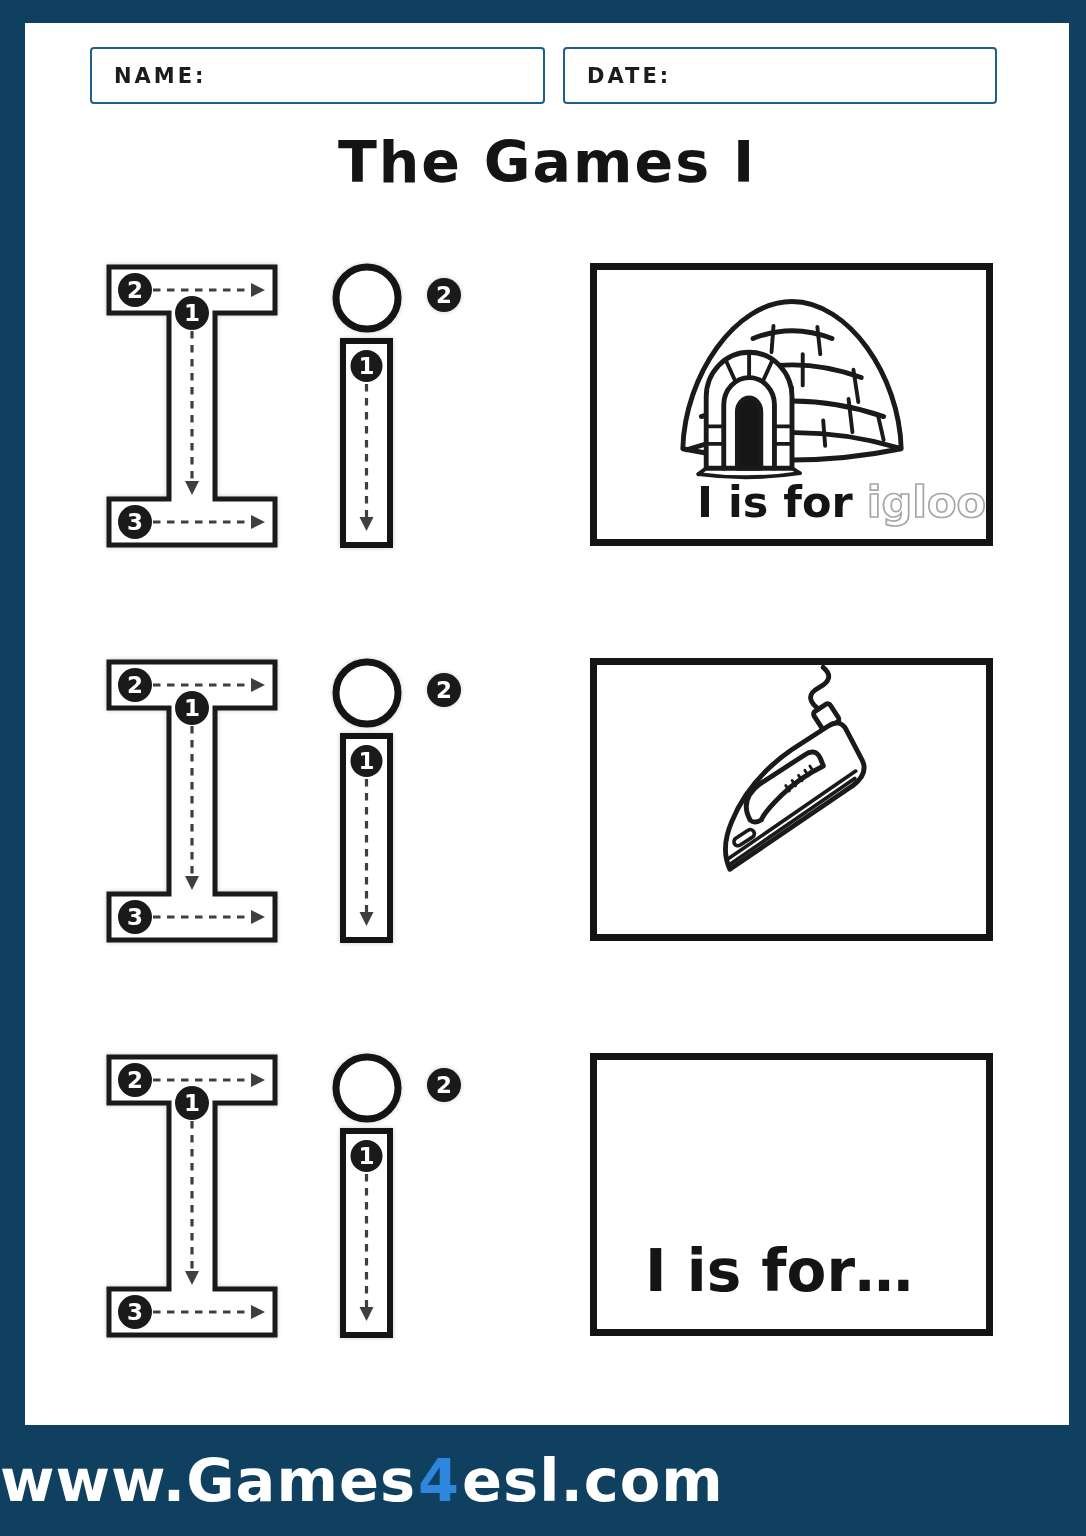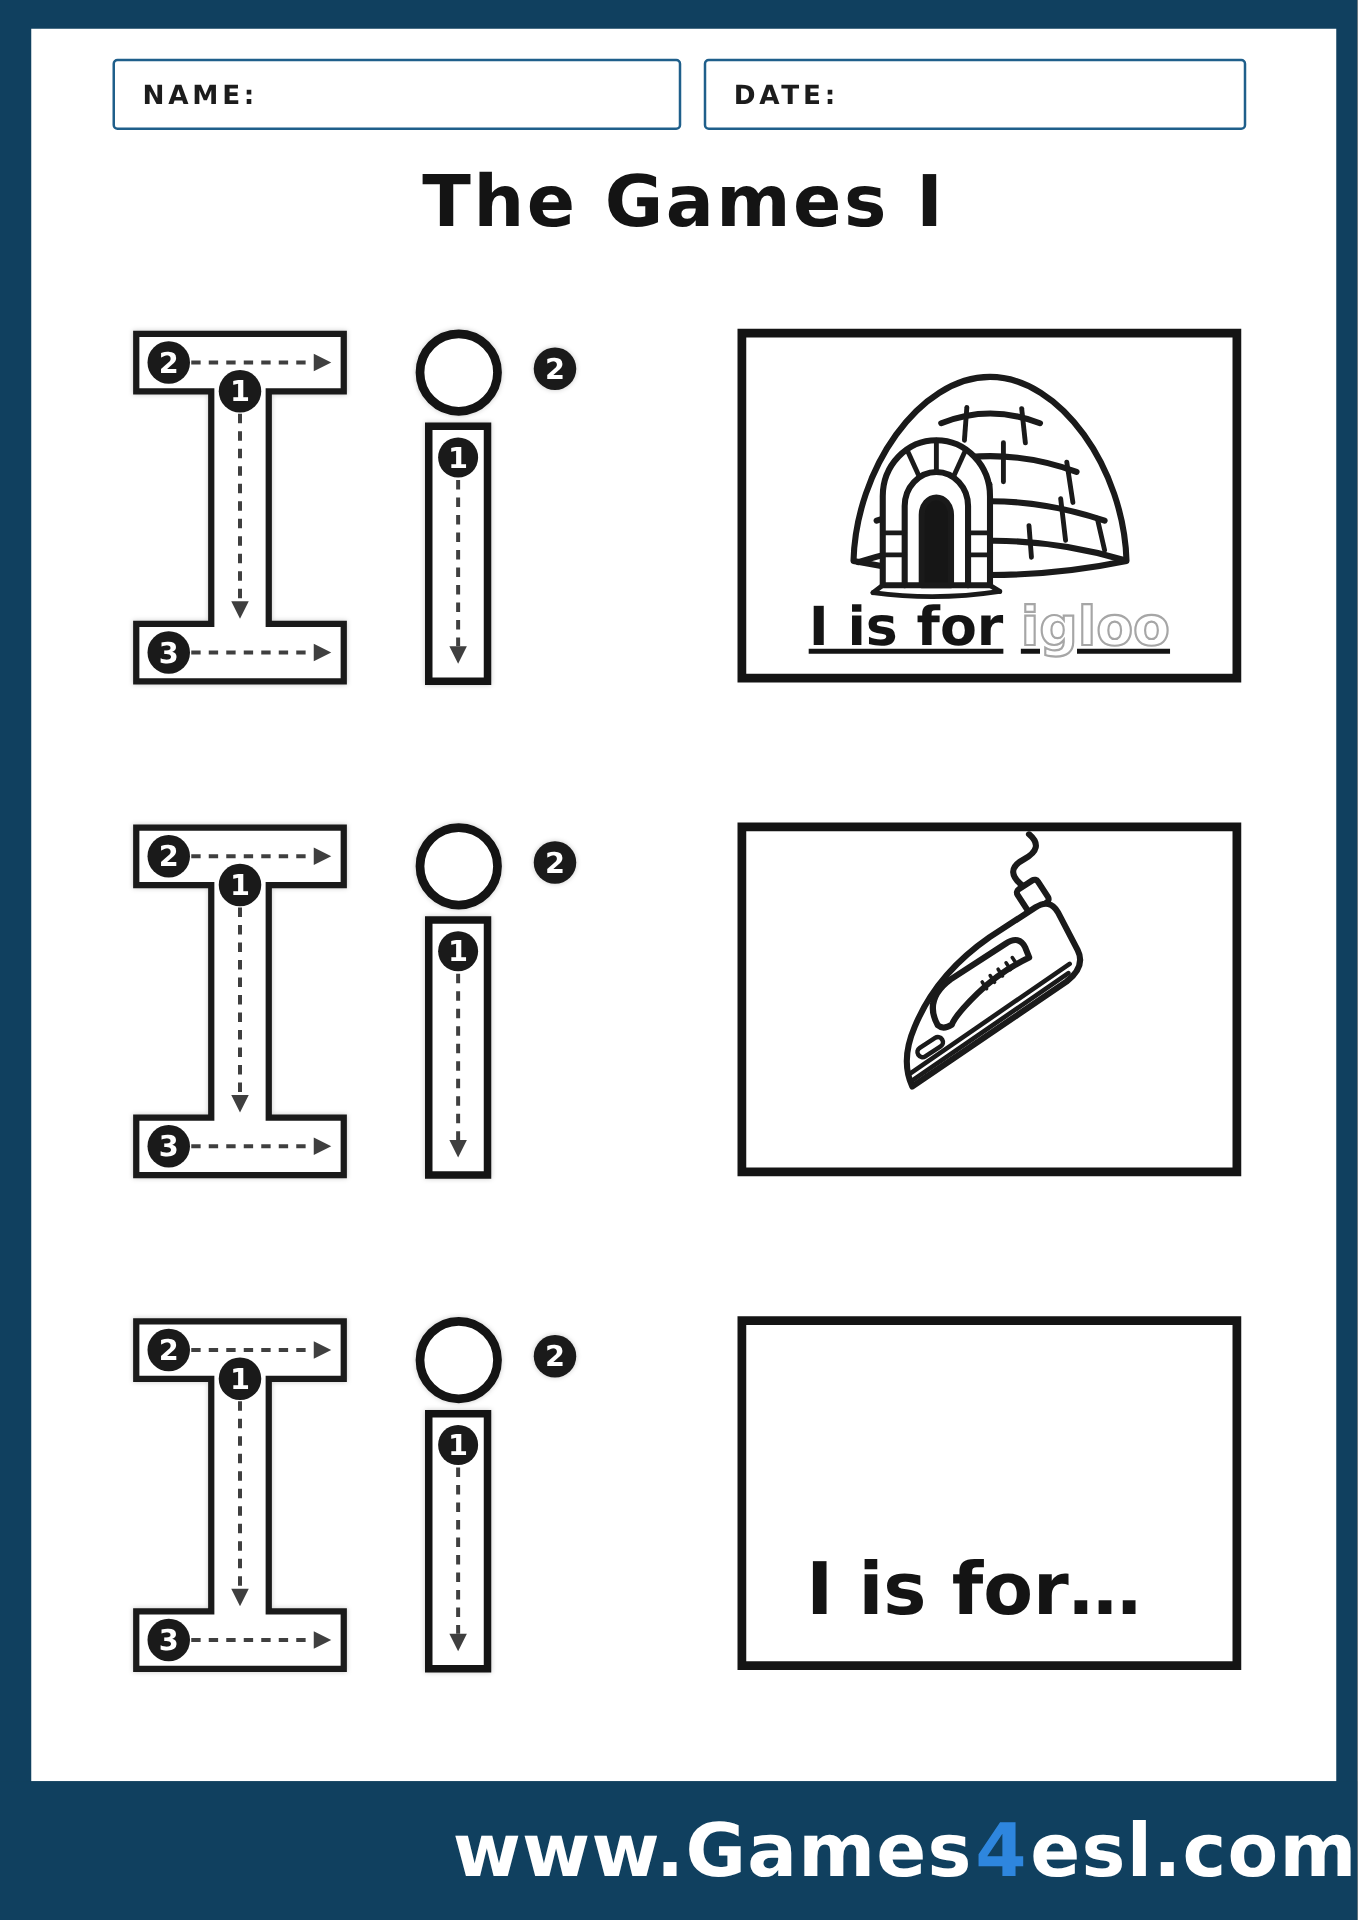--- a/index.html
+++ b/index.html
@@ -37,36 +37,36 @@
   .guide { filter:drop-shadow(0 0 2px #c9c9c9); }
   .card {
     position:absolute; left:565px; top:0; width:403px; height:283px;
     box-sizing:border-box; border:7px solid #141414; background:#fff;
   }
   .card-img { position:absolute; }
   .igloo-img { left:78px; top:8px; }
   .iron-img  { left:88px; top:0px; }
   .caption {
     position:absolute; bottom:12px; left:0; width:100%;
-    text-align:center; font-size:43px; font-weight:bold;
-    color:#141414; white-space:nowrap;text-decoration:underline;
+    text-align:right; font-size:43px; font-weight:bold;
+    color:#141414; white-space:nowrap;
   }
   .caption .trace { margin-left:14px; }
   .caption-open {
     position:absolute; left:48px; bottom:24px;
     font-size:58px; font-weight:bold; color:#141414;
   }
   .trace { color:#b9b9b9; font-weight:bold; }
   @supports (-webkit-text-stroke: 1px black) {
     .trace { color:transparent; -webkit-text-stroke:1.7px #a6a6a6; }
   }
   
   .footer {
     position:absolute; left:0; bottom:0; width:100%; height:111px;
-    background:#10405f; display:flex; align-items:center; justify-content:flex-end;
+    background:#10405f; display:flex; align-items:center; justify-content:flex-start;
     font-size:59px; font-weight:bold; color:#ffffff; letter-spacing:1px;
   }
   .footer .digit { color:#2e86de; padding:0 2px; }
   svg text.badge-num {
     fill:#ffffff; font-size:23px; font-weight:bold;
     font-family:"DejaVu Sans", sans-serif; text-anchor:middle;
   }
 </style>
 </head>
 <body>

